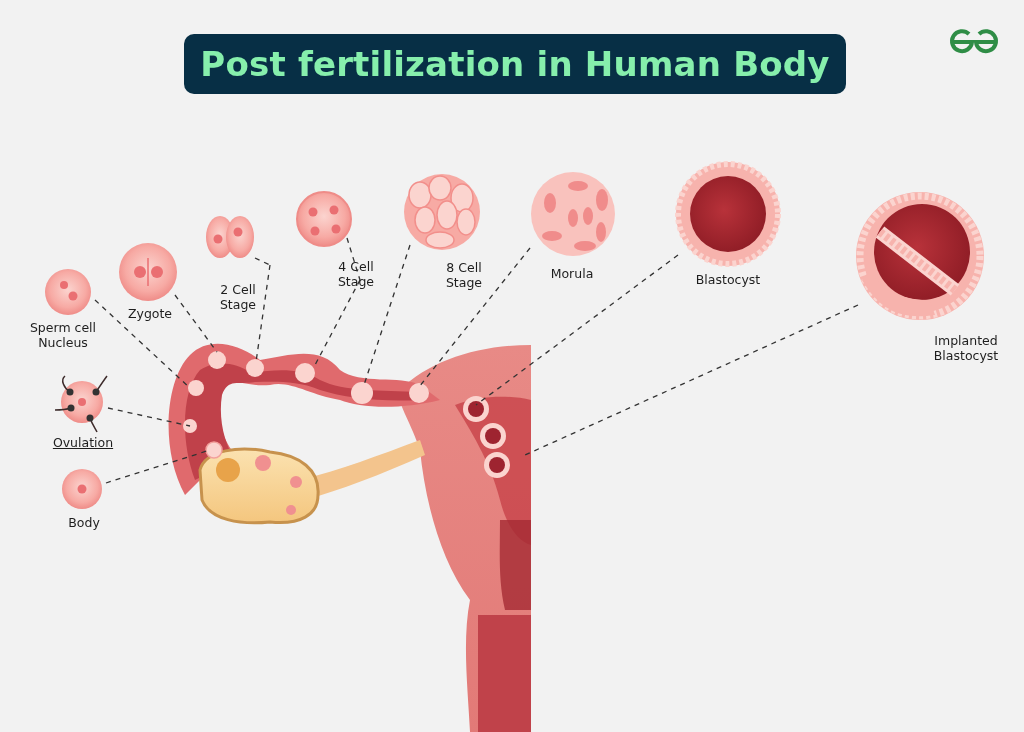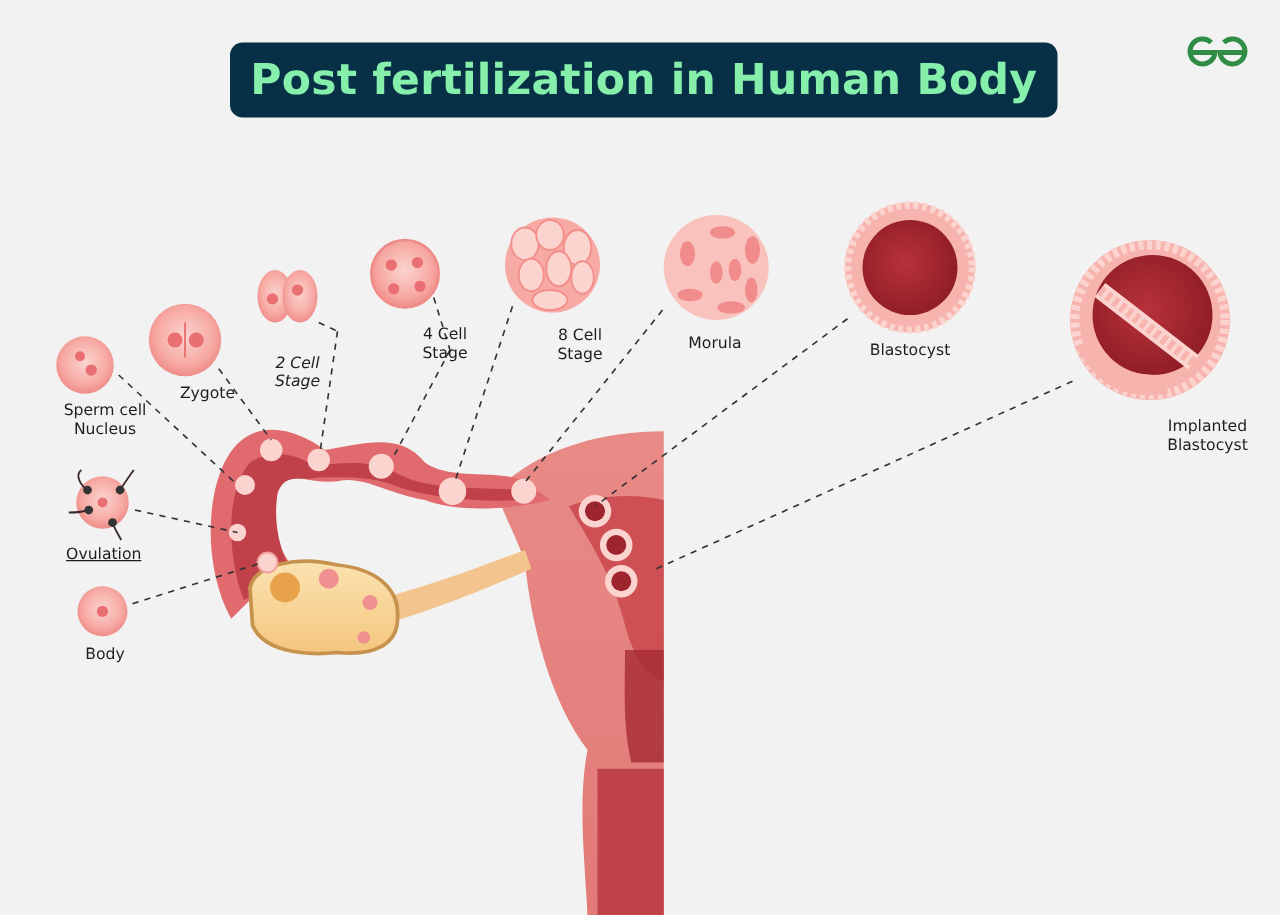--- a/index.html
+++ b/index.html
@@ -174,24 +174,24 @@
         <circle cx="71" cy="408" r="3.5"></circle>
         <circle cx="90" cy="418" r="3.5"></circle>
       </g>
   </g>
   <g>
     <circle cx="82" cy="489" r="20" fill="url(#cellG)"></circle>
       <circle cx="82" cy="489" r="4.5" fill="#ea6f72"></circle>
   </g>
 </svg>
 
-<div class="label" style="left:48px; top:320px; width:72px;">Sperm cell
+<div class="label" style="left:27px; top:320px; width:72px;">Sperm cell
 Nucleus</div>
-<div class="label" style="left:120px; top:306px; width:60px;margin-left:16px;">Zygote</div>
-<div class="label" style="left:212px; top:282px; width:52px;font-style:italic;">2 Cell
+<div class="label" style="left:120px; top:306px; width:60px;">Zygote</div>
+<div class="label" style="left:212px; top:282px; width:52px;">2 Cell
 Stage</div>
 <div class="label" style="left:302px; top:259px; width:52px;margin-left:28px;">4 Cell
 Stage</div>
 <div class="label" style="left:418px; top:260px; width:52px;margin-left:20px;">8 Cell
 Stage</div>
 <div class="label" style="left:540px; top:266px; width:64px;text-align:center;">Morula</div>
 <div class="label" style="left:688px; top:272px; width:80px;">Blastocyst</div>
 <div class="label" style="left:924px; top:333px; width:84px;">Implanted
 Blastocyst</div>
 <div class="label" style="left:48px; top:435px; width:70px;text-decoration:underline;">Ovulation</div>

